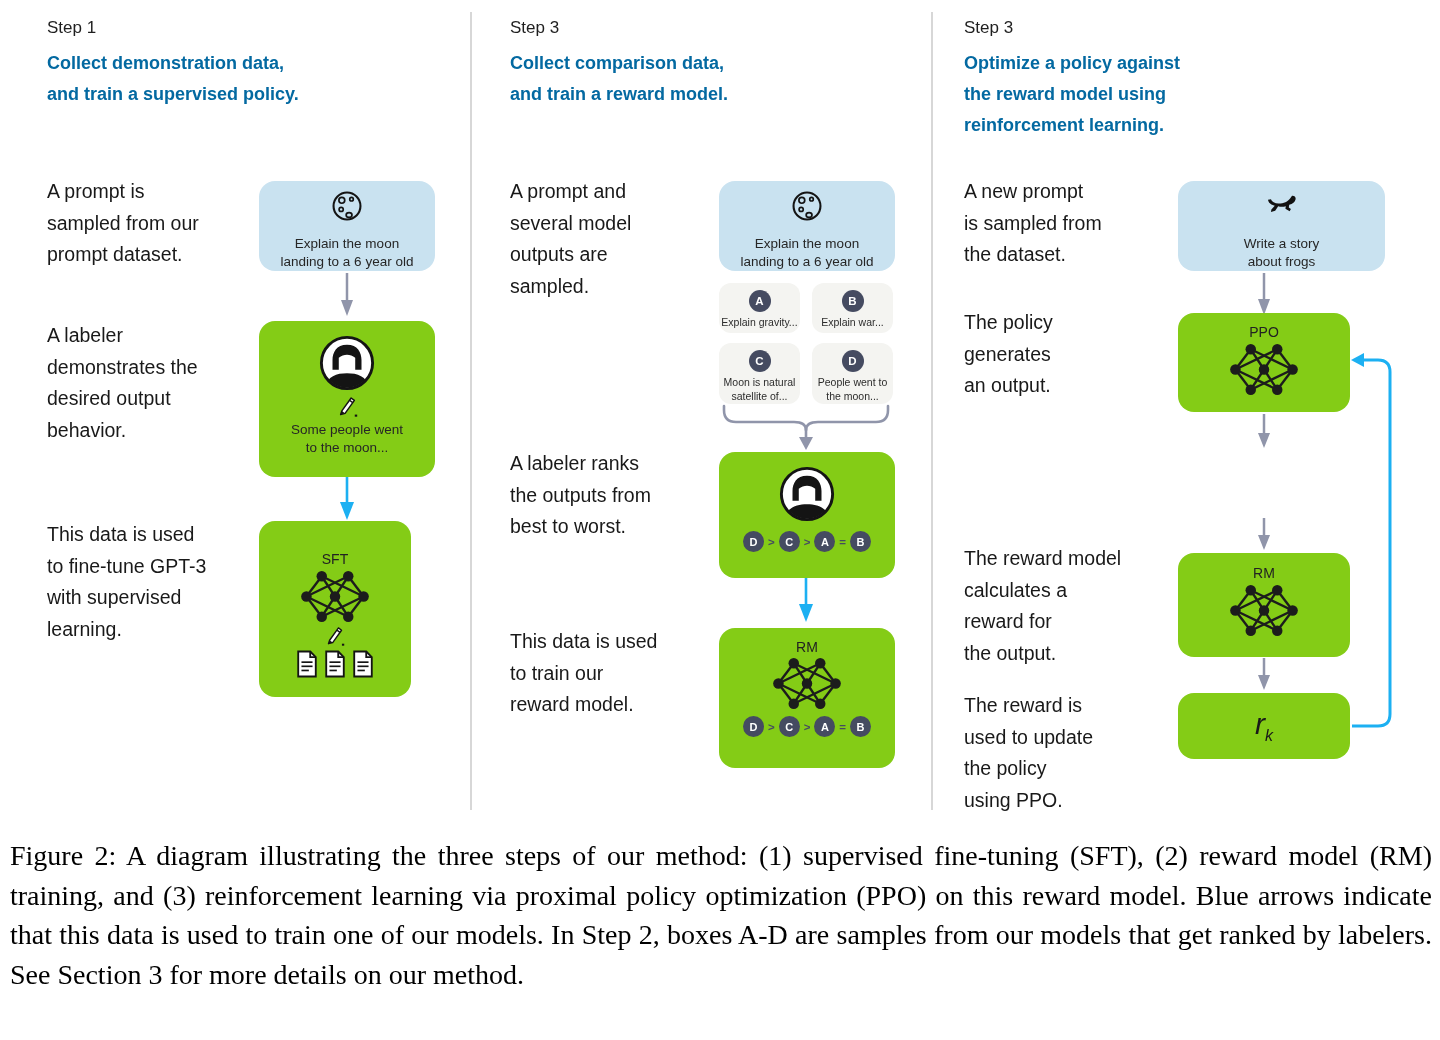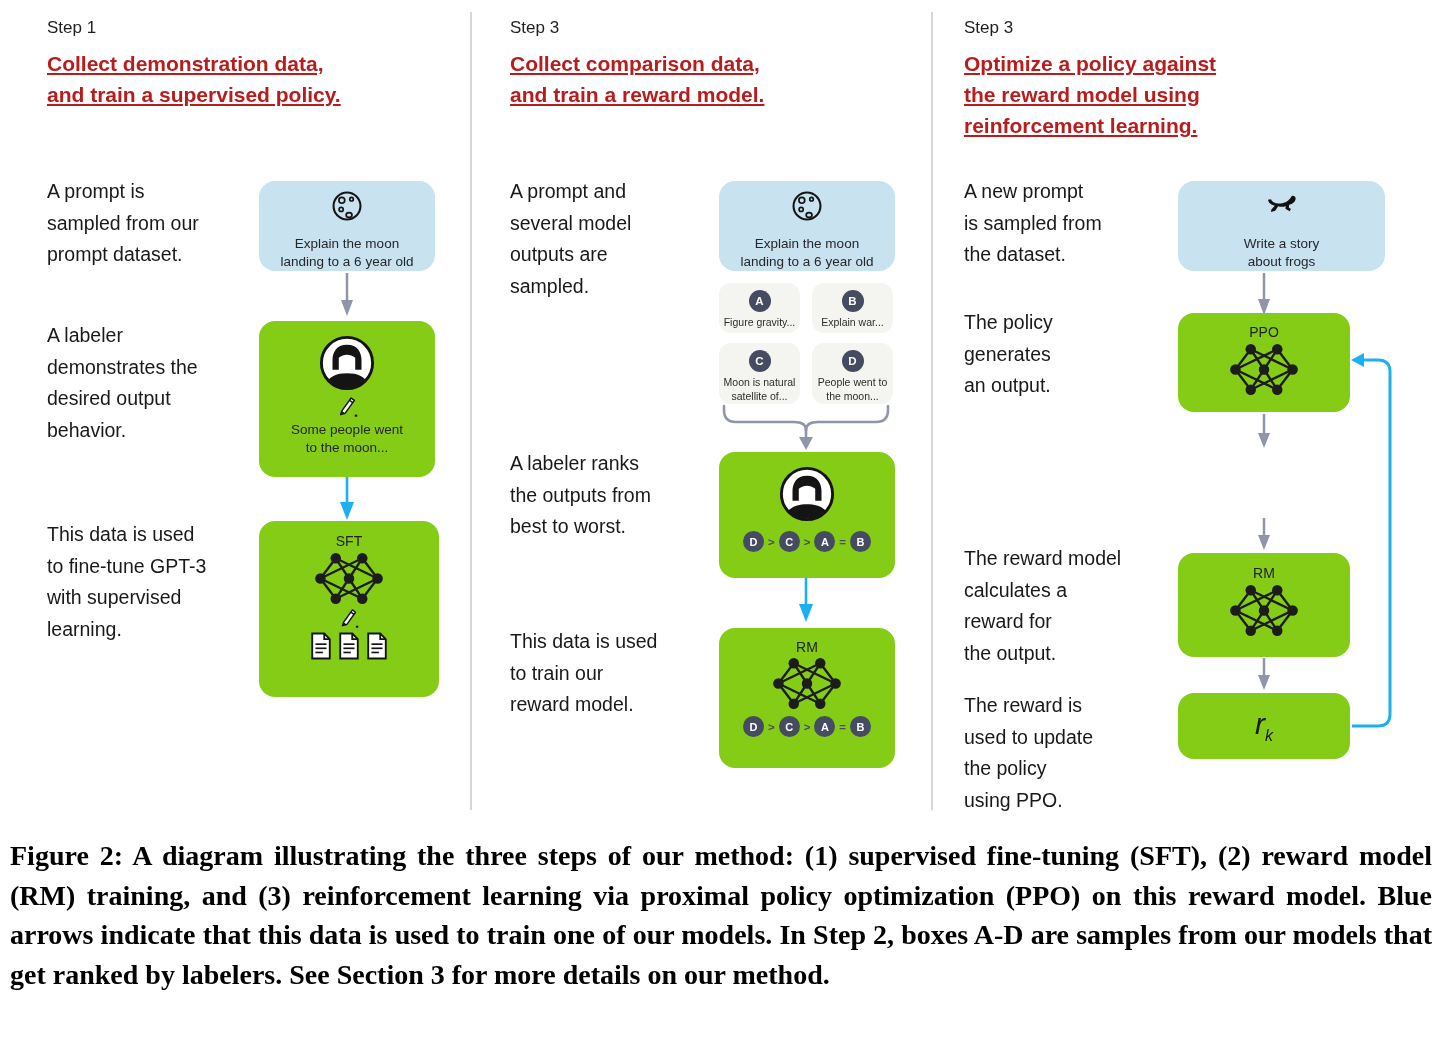--- a/index.html
+++ b/index.html
@@ -1,41 +1,41 @@
 <!DOCTYPE html>
 <html><head>
 <meta charset="utf-8">
 <style>
   html,body{margin:0;padding:0;width:1440px;height:1040px;background:#ffffff;overflow:hidden;
     font-family:"Liberation Sans","DejaVu Sans",sans-serif;color:#1a1a1a;}
   .page{position:relative;width:1440px;height:1040px;}
   .diagram{position:absolute;left:0;top:0;width:1440px;height:830px;}
   .divider{position:absolute;top:12px;height:798px;width:1.5px;background:#d7d7d7;}
   .step-label{position:absolute;font-size:17px;color:#1f1f1f;white-space:pre-line;}
-  .step-title{position:absolute;font-size:21px;font-weight:bold;line-height:31px;white-space:pre-line;color:#b91c1c;text-decoration:underline;}
+  .step-title{position:absolute;font-size:18px;font-weight:bold;line-height:31px;white-space:pre-line;color:#0369a1;}
   .desc{position:absolute;font-size:19.5px;line-height:31.5px;white-space:pre-line;color:#191919;}
   .box{position:absolute;border-radius:16px;box-sizing:border-box;display:flex;flex-direction:column;align-items:center;}
   .box.blue{background:#c9e2f0;justify-content:space-between;}
   .box.gray{background:#84cc16;}
   .box-text{font-size:13.5px;line-height:18px;text-align:center;white-space:pre-line;color:#262626;}
   .model-label{font-size:14px;color:#222;}
   .sample-box{position:absolute;background:#f4f4f1;border-radius:12px;box-sizing:border-box;
     display:flex;flex-direction:column;align-items:center;padding-top:7px;}
   .badge{width:22px;height:22px;border-radius:50%;background:#454b61;color:#fff;font-weight:bold;
     font-size:11.5px;display:flex;align-items:center;justify-content:center;flex:none;}
   .sample-text{font-size:10.5px;line-height:13.5px;text-align:center;white-space:pre-line;margin-top:4px;color:#2c2c2c;}
   .rank-row{display:flex;align-items:center;justify-content:center;}
   .rank-row .badge{width:21px;height:21px;font-size:11px;}
   .rsep{font-size:11.5px;font-weight:bold;color:#454b61;margin:0 4px;}
   .arrow{position:absolute;}
   .rk{font-size:30px;font-style:italic;color:#191919;}
   .rk sub{font-size:16px;}
   .caption{position:absolute;left:10px;top:836px;width:1422px;
     font-family:"Liberation Serif","DejaVu Serif",serif;font-size:28px;line-height:39.5px;
-    color:#000;text-align:justify;font-weight:bold;}
+    color:#000;text-align:justify;}
 </style>
 </head>
 <body>
 
 <svg style="position:absolute;width:0;height:0" aria-hidden="true">
   <defs>
     <symbol id="icon-net" viewBox="0 0 100 76">
       <g stroke="#1c1c1c" stroke-width="3.4">
         <line x1="31" y1="9" x2="9" y2="38"></line>
           <line x1="31" y1="9" x2="50" y2="38"></line>
@@ -140,21 +140,21 @@
         </svg>
       <div class="box-text" style="margin-top:3px">Some people went
 to the moon...</div>
     </div>
 
     <svg class="arrow" style="left:338px;top:477px" width="18" height="44">
       <line x1="9" y1="0" x2="9" y2="27" stroke="#1cb0f2" stroke-width="2.6"></line>
       <polygon points="2,25 16,25 9,43" fill="#1cb0f2"></polygon>
     </svg>
 
-    <div class="box gray" style="left:259px;top:521px;width:180px;height:176px;padding-top:12px">
+    <div class="box gray" style="left:259px;top:521px;width:152px;height:176px;padding-top:30px">
       <div class="model-label">SFT</div>
       <svg width="70" height="53" style="margin-top:3px">
           <use href="#icon-net"></use>
         </svg>
       <svg width="20" height="22" style="margin-top:2px">
           <use href="#icon-pencil"></use>
         </svg>
       <div style="display:flex;gap:4px;margin-top:3px">
         <svg width="24" height="28">
             <use href="#icon-doc"></use>
@@ -186,21 +186,21 @@
     <div class="box blue" style="left:719px;top:181px;width:176px;height:90px;padding-top:9px">
       <svg width="32" height="32">
           <use href="#icon-moon"></use>
         </svg>
       <div class="box-text" style="margin-top:2px">Explain the moon
 landing to a 6 year old</div>
     </div>
 
     <div class="sample-box" style="left:719px;top:283px;width:81px;height:50px">
       <span class="badge">A</span>
-      <div class="sample-text">Figure gravity...</div>
+      <div class="sample-text">Explain gravity...</div>
     </div>
     <div class="sample-box" style="left:812px;top:283px;width:81px;height:50px">
       <span class="badge">B</span>
       <div class="sample-text">Explain war...</div>
     </div>
     <div class="sample-box" style="left:719px;top:343px;width:81px;height:61px">
       <span class="badge">C</span>
       <div class="sample-text">Moon is natural
 satellite of...</div>
     </div>

